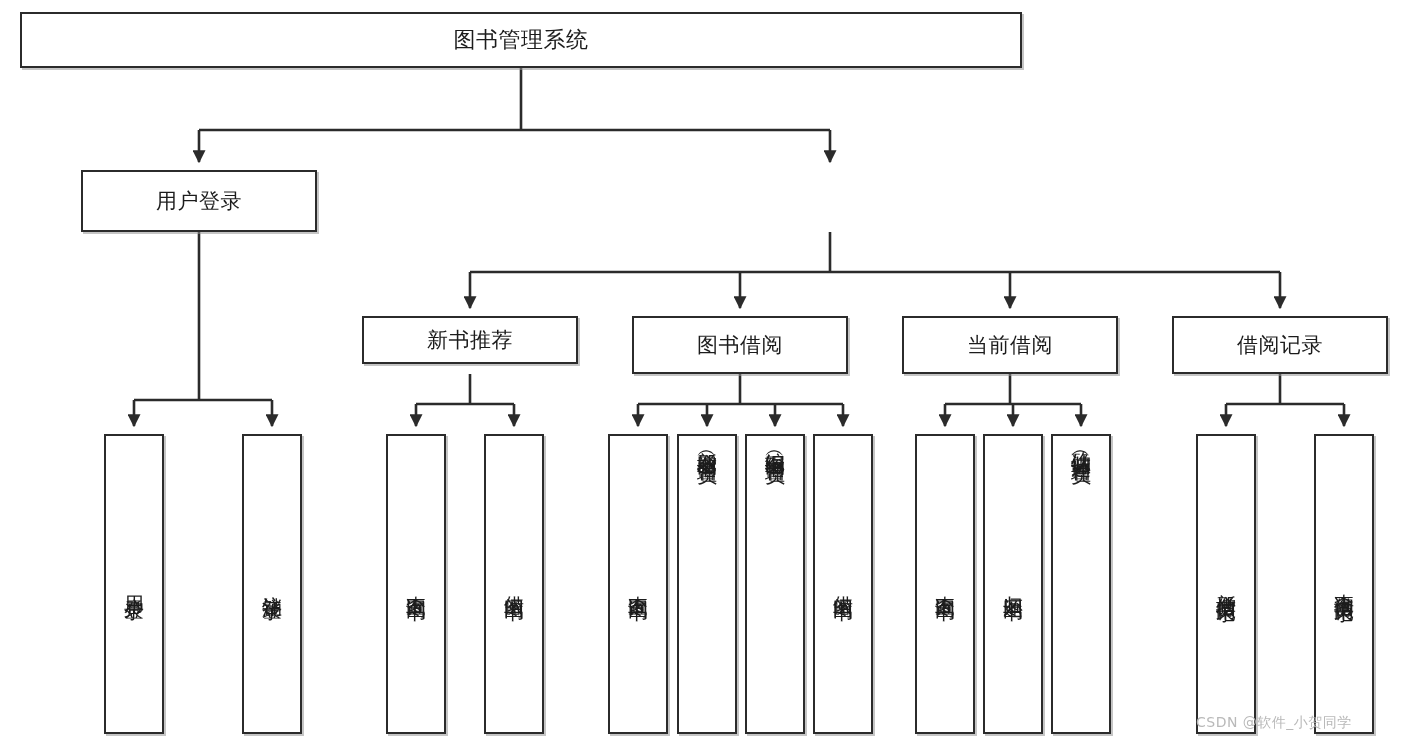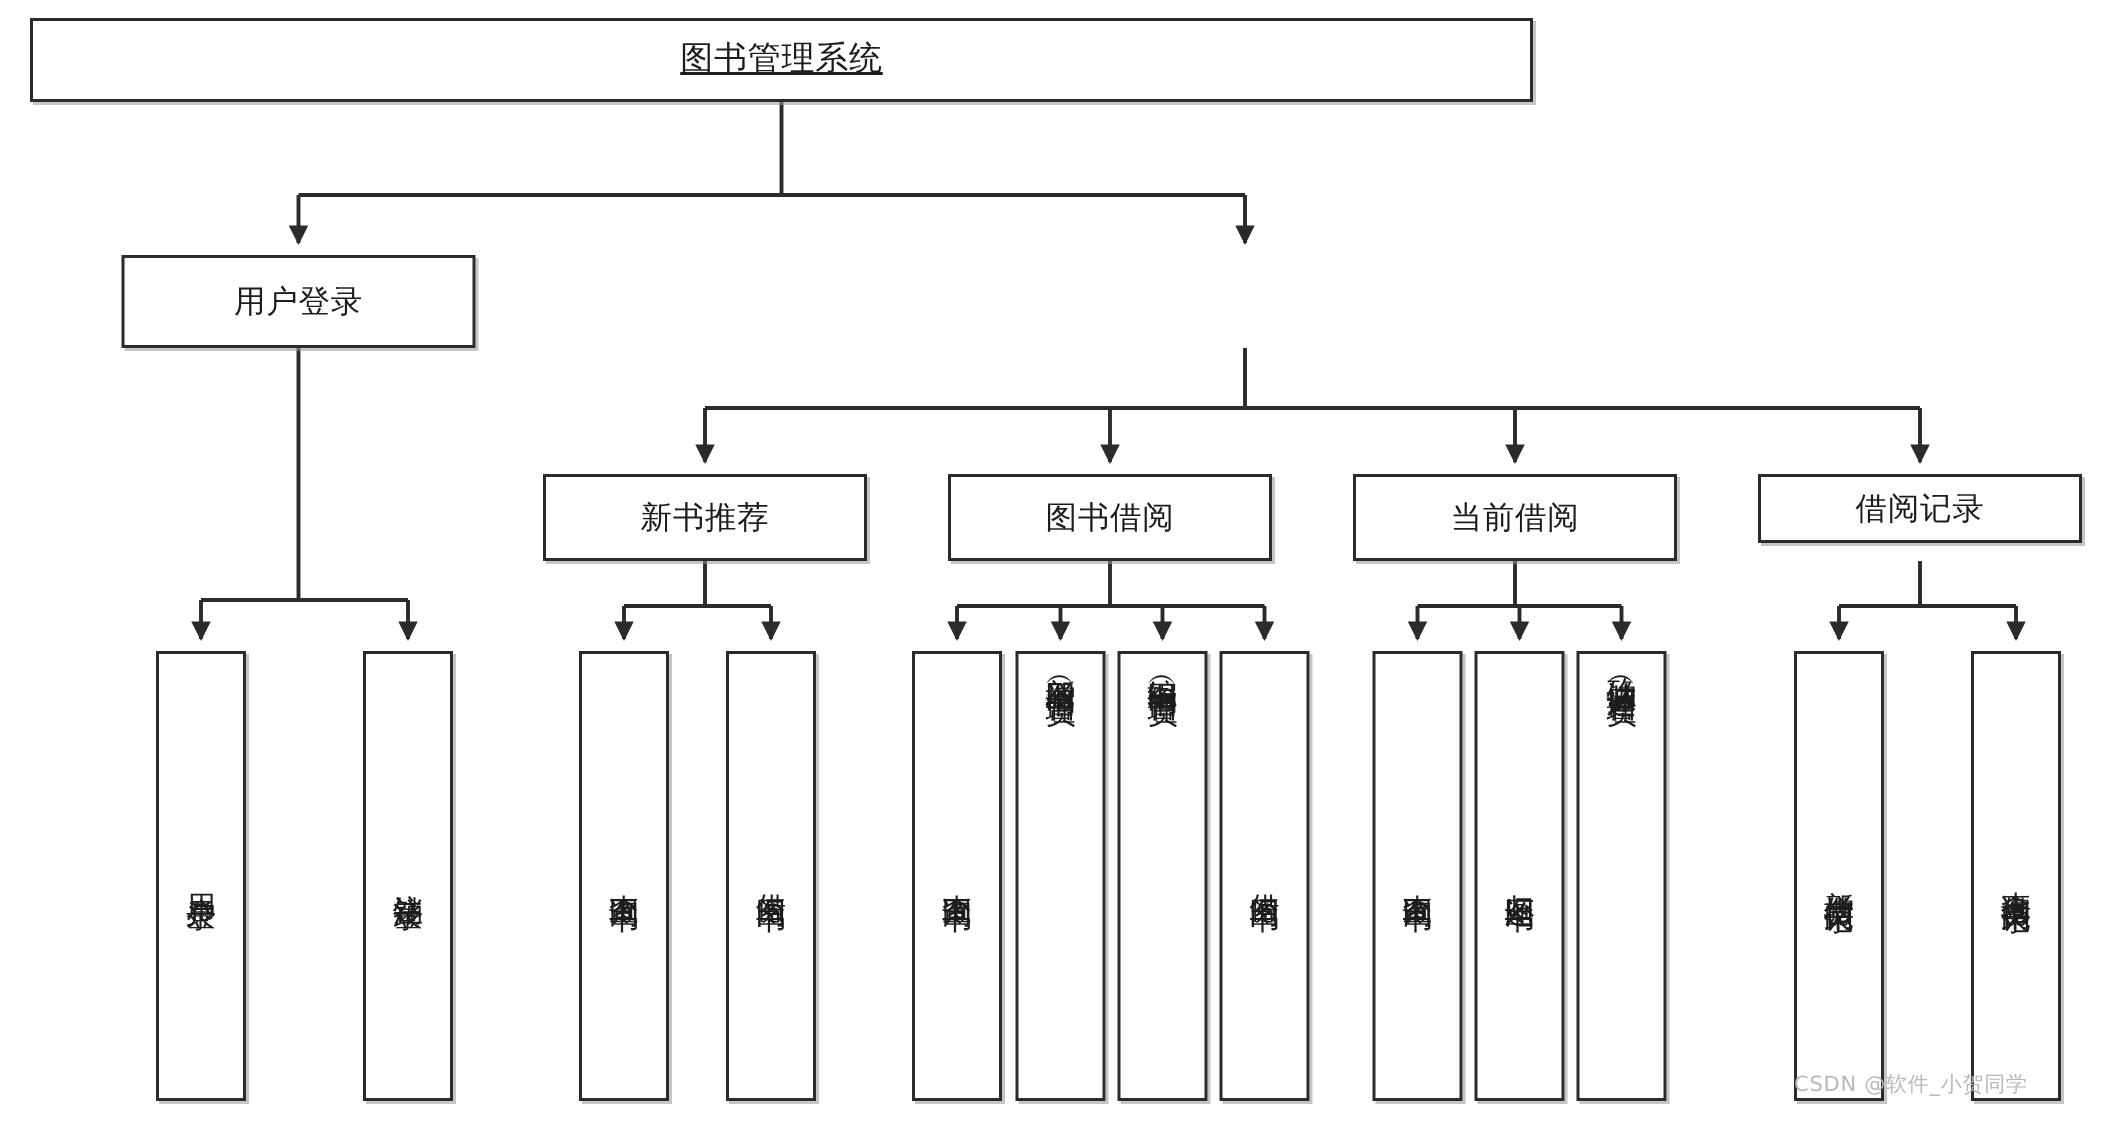--- a/index.html
+++ b/index.html
@@ -38,21 +38,21 @@
     color: #1c1c1c;
     z-index: 2;
   }
   .node .label {
     font-size: 21px;
     line-height: 1.25;
     letter-spacing: 0.5px;
     white-space: nowrap;
     font-family: "DejaVu Sans", "Liberation Sans", sans-serif;
   }
-  .node.root .label { font-size: 22px; text-decoration: underline; }
+  .node.root .label { font-size: 22px; }
   .node.leaf {
     align-items: flex-start;
     justify-content: center;
     padding-top: 0px;
   }
   .node.leaf .label {
     writing-mode: vertical-rl;
     text-orientation: upright;
     font-size: 20px;
     line-height: 1.05;
@@ -131,30 +131,30 @@
   </svg>
 
   <div class="node root" style="left:20px; top:12px; width:1002px; height:56px;">
     <span class="label">图书管理系统</span>
   </div>
 
   <div class="node" style="left:81px; top:170px; width:236px; height:62px;">
     <span class="label">用户登录</span>
   </div>
 
-  <div class="node" style="left:362px; top:316px; width:216px; height:58px;">
+  <div class="node" style="left:362px; top:316px; width:216px; height:48px;">
     <span class="label">新书推荐</span>
   </div>
   <div class="node" style="left:902px; top:316px; width:216px; height:58px;">
     <span class="label">当前借阅</span>
   </div>
   <div class="node" style="left:632px; top:316px; width:216px; height:58px;">
     <span class="label">图书借阅</span>
   </div>
-  <div class="node" style="left:1172px; top:316px; width:216px; height:46px;">
+  <div class="node" style="left:1172px; top:316px; width:216px; height:58px;">
     <span class="label">借阅记录</span>
   </div>
 
   <div class="node leaf v-center" style="left:104px; top:434px; width:60px; height:300px;">
     <span class="label">用户登录</span>
   </div>
   <div class="node leaf v-center" style="left:242px; top:434px; width:60px; height:300px;">
     <span class="label">注销登录</span>
   </div>
 

